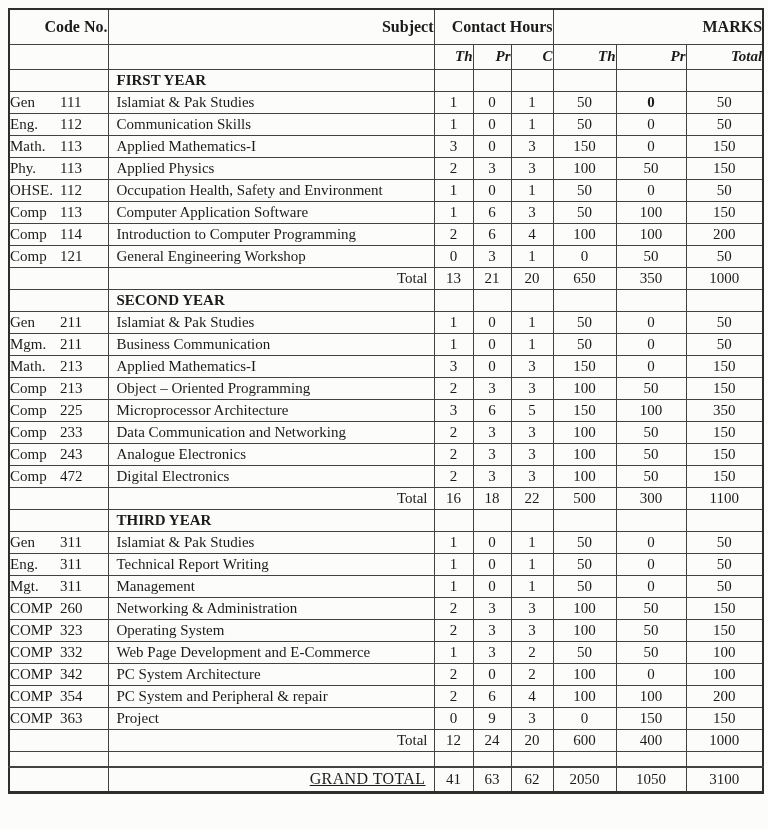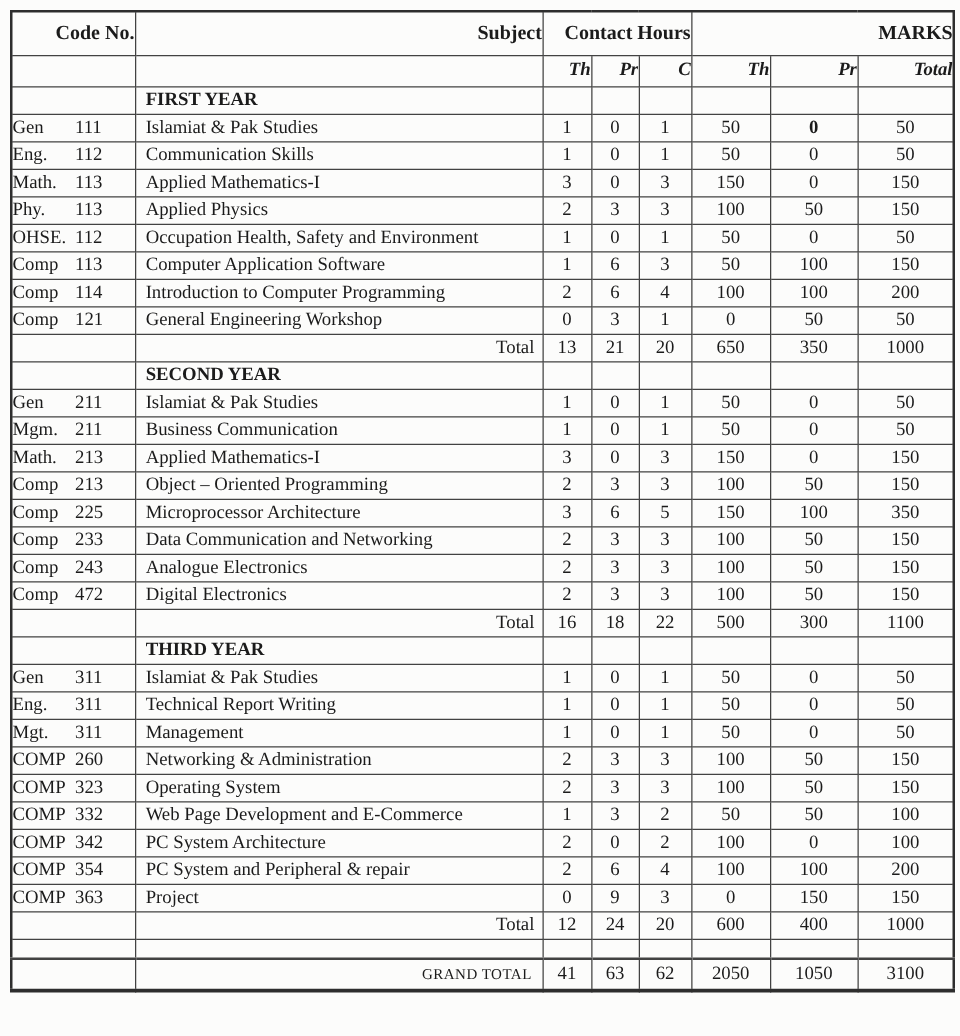--- a/index.html
+++ b/index.html
@@ -33,21 +33,21 @@
   tbody tr.spacer { height: 16px; }
   tbody tr.grand { height: 25px; }
   tbody tr.grand td { border-top-width: 2px; }
   td { font-size: 15px; }
   .code-cell { text-align: left; }
   .code-prefix { display: inline-block; min-width: 50px; }
   .subject-cell { padding-left: 8px; text-align: left; }
   .year-title { font-weight: bold; }
   .num-cell { text-align: center; }
   .total-label { text-align: right; padding-right: 6px; padding-left: 0; }
-  .grand-label { font-size: 12px; letter-spacing: 0.4px; padding-right: 8px; }
+  .grand-label { font-size: 16px; letter-spacing: 0.4px; padding-right: 8px; text-decoration: underline; }
   .bold { font-weight: bold; }
 </style>
 </head>
 <body>
 
 <div class="page">
   <table class="curriculum">
     <colgroup>
       <col style="width:99px">
       <col style="width:326px">

